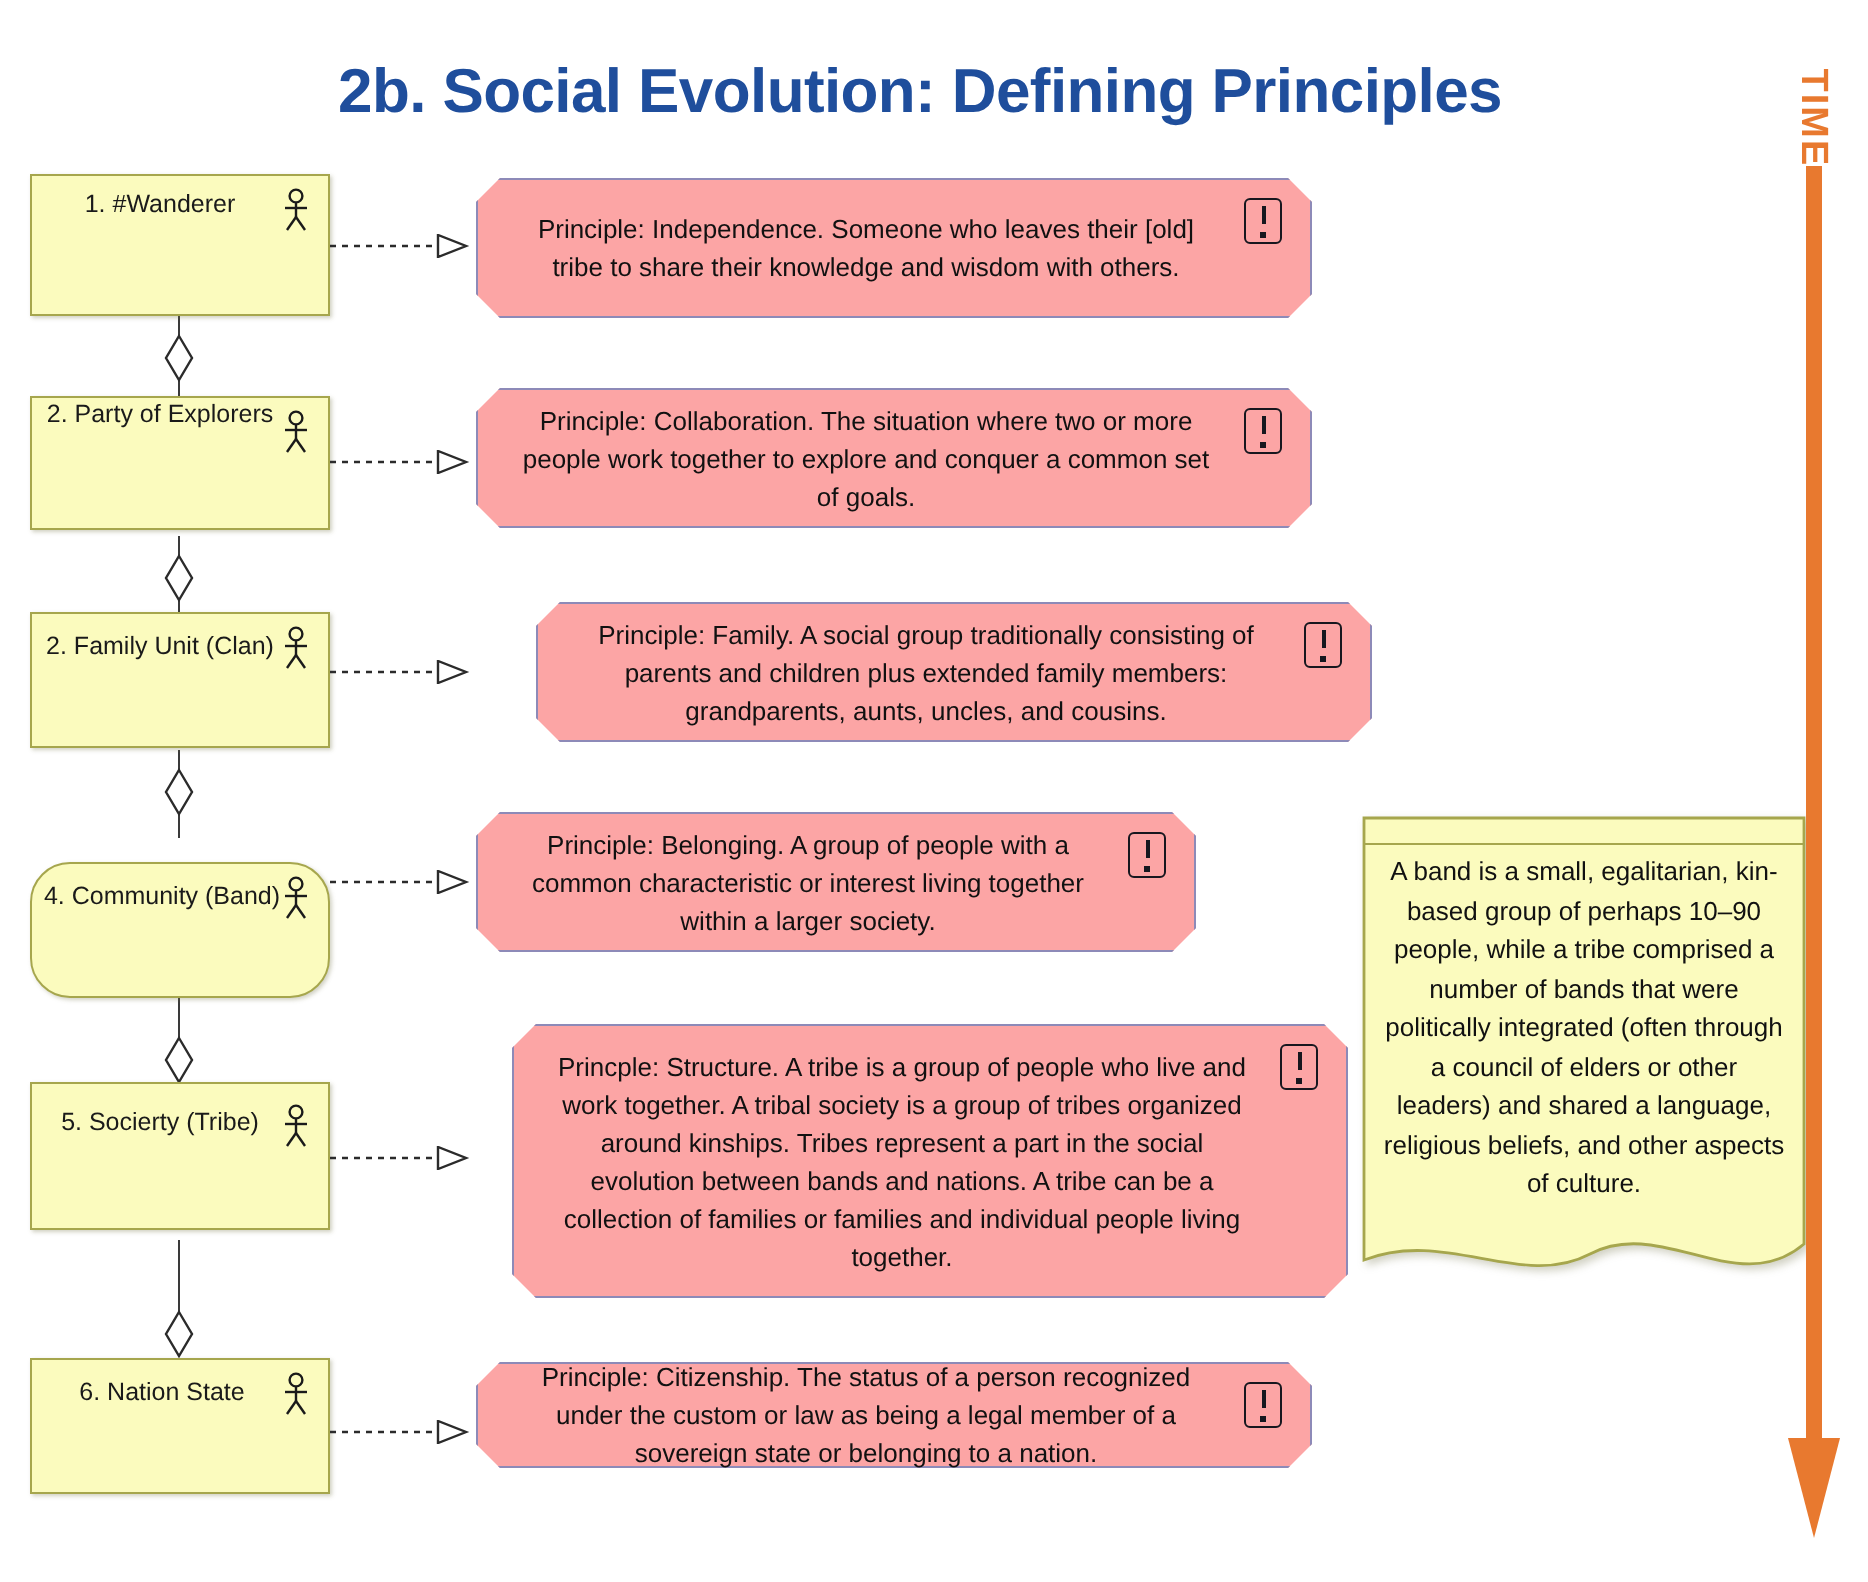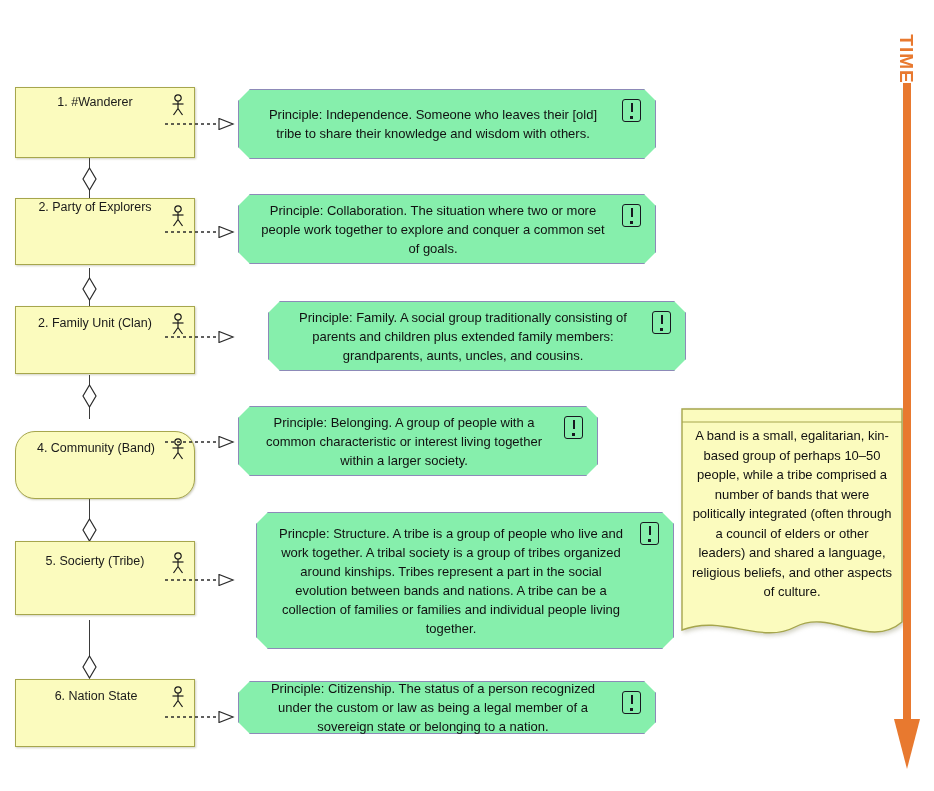--- a/index.html
+++ b/index.html
@@ -22,21 +22,21 @@
     font-weight:bold;
     color:#1f4e9c;
     letter-spacing:-0.3px;
     white-space:nowrap;
   }
 
   
   .node{
     position:absolute;
     left:15px;
-    width:180px;
+    width:150px;
     background:#fbfbbe;
     border:1px solid #a6a64d;
     box-sizing:border-box;
     box-shadow:1px 1px 2px rgba(120,120,80,.35);
   }
   .node-label{
     position:absolute;
     left:6px; right:26px; top:7px;
     text-align:center;
     font-size:12.5px;
@@ -65,21 +65,21 @@
   
   .dep{
     position:absolute;
     height:12px;
     left:165px;
   }
 
   
   .pnote{
     position:absolute;
-    background:#86efac;
+    background:#fca5a5;
     border:1px solid #8d8ab8;
     box-sizing:border-box;
     clip-path:polygon(12px 0,calc(100% - 12px) 0,100% 12px,100% calc(100% - 12px),
                       calc(100% - 12px) 100%,12px 100%,0 calc(100% - 12px),0 12px);
     box-shadow:2px 2px 3px rgba(90,90,120,.30);
   }
   .pnote-text{
     position:absolute;
     left:18px; right:46px; top:0; bottom:0;
     display:flex;align-items:center;justify-content:center;
@@ -142,20 +142,21 @@
     transform:rotate(90deg);
     transform-origin:center center;
   }
   #time-arrow{position:absolute;left:8px;top:65px;width:30px;height:690px;}
 </style>
 </head>
 <body>
 
 <div class="stage">
 
+  <div id="page-title">2b. Social Evolution: Defining Principles</div>
 
   <div class="vline" style="top:157px;height:46px;"></div>
   <div class="vline" style="top:268px;height:45px;"></div>
   <div class="vline" style="top:375px;height:44px;"></div>
   <div class="vline" style="top:480px;height:56px;"></div>
   <div class="vline" style="top:620px;height:58px;"></div>
 
   <div class="diamond" style="top:167px;">
     <svg width="15" height="24" viewBox="0 0 15 24">
         <polygon points="7.5,1 14,12 7.5,23 1,12" fill="#ffffff" stroke="#2b2b2b" stroke-width="1.2"></polygon>
@@ -320,21 +321,21 @@
   <div class="pnote" style="left:238px;top:681px;width:418px;height:53px;">
     <div class="pnote-text">Principle: Citizenship.  The status of a person recognized under the custom or law as being a legal member of a sovereign state or belonging to a nation.</div>
     <div class="bang"></div>
   </div>
 
   <div id="sticky">
     <svg class="paper" viewBox="0 0 222 238" preserveAspectRatio="none">
       <path d="M1,1 L221,1 L221,214 C188,242 150,200 114,219 C80,237 42,206 1,222 Z" fill="#fbfbbe" stroke="#a6a64d" stroke-width="1.4"></path>
       <line x1="1" y1="14" x2="221" y2="14" stroke="#a6a64d" stroke-width="1"></line>
     </svg>
-    <div class="body">A band is a small, egalitarian, kin-based group of perhaps 10–50 people, while a tribe comprised a number of bands that were politically integrated (often through a council of elders or other leaders) and shared a language, religious beliefs, and other aspects of culture.</div>
+    <div class="body">A band is a small, egalitarian, kin-based group of perhaps 10–90 people, while a tribe comprised a number of bands that were politically integrated (often through a council of elders or other leaders) and shared a language, religious beliefs, and other aspects of culture.</div>
   </div>
 
   <div id="time-axis">
     <div id="time-label">TIME</div>
     <svg id="time-arrow" viewBox="0 0 30 690" preserveAspectRatio="none">
       <rect x="11" y="0" width="8" height="640" fill="#e8792f"></rect>
       <polygon points="2,636 28,636 15,686" fill="#e8792f"></polygon>
     </svg>
   </div>
 

